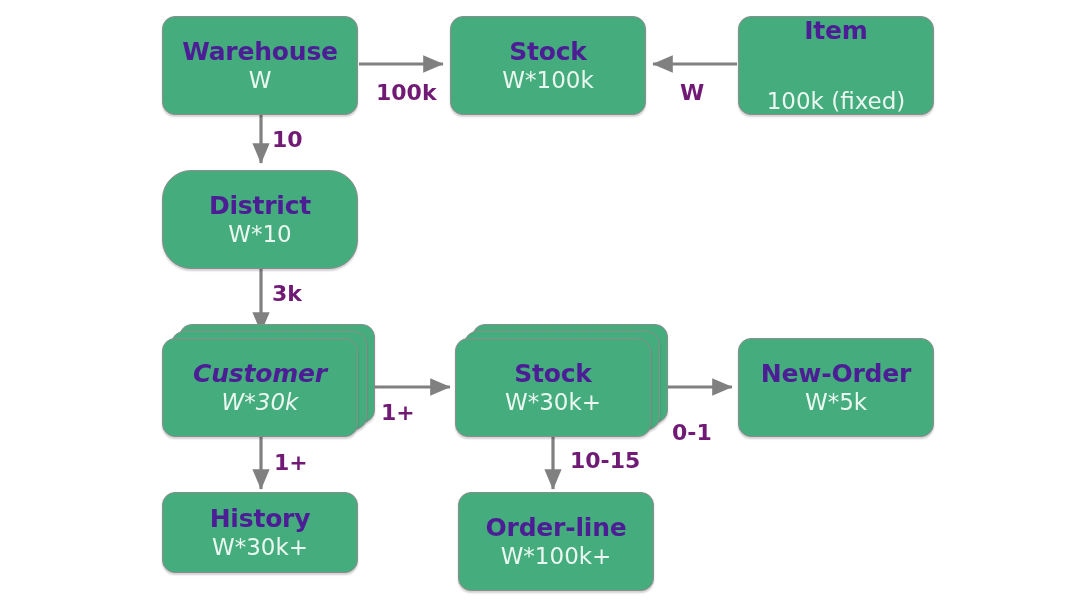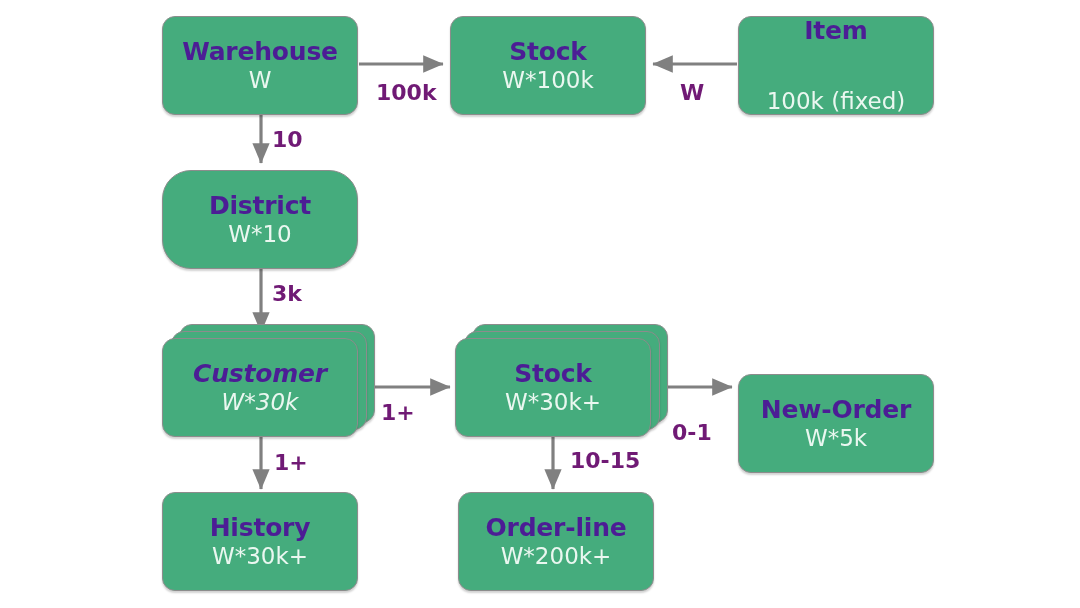--- a/index.html
+++ b/index.html
@@ -139,33 +139,33 @@
     <div class="entity-count">W*30k</div>
   </div>
 
   <div class="entity-stack-back" style="left:472px; top:324px; width:196px; height:99px;"></div>
   <div class="entity-stack-mid" style="left:464px; top:331px; width:196px; height:99px;"></div>
   <div class="entity-node" style="left:455px; top:338px; width:196px; height:99px;">
     <div class="entity-name">Stock</div>
     <div class="entity-count">W*30k+</div>
   </div>
 
-  <div class="entity-node" style="left:738px; top:338px; width:196px; height:99px;margin-top:36px;">
+  <div class="entity-node" style="left:738px; top:338px; width:196px; height:99px;">
     <div class="entity-name">New-Order</div>
     <div class="entity-count">W*5k</div>
   </div>
 
-  <div class="entity-node" style="left:162px; top:492px; width:196px; height:99px;">
+  <div class="entity-node" style="left:162px; top:492px; width:196px; height:81px;">
     <div class="entity-name">History</div>
     <div class="entity-count">W*30k+</div>
   </div>
 
   <div class="entity-node" style="left:458px; top:492px; width:196px; height:99px;">
     <div class="entity-name">Order-line</div>
-    <div class="entity-count">W*200k+</div>
+    <div class="entity-count">W*100k+</div>
   </div>
 
   <div class="edge-label" style="left:376px; top:82px;">100k</div>
 
   <div class="edge-label" style="left:680px; top:82px;">W</div>
 
   <div class="edge-label" style="left:272px; top:129px;">10</div>
 
   <div class="edge-label" style="left:272px; top:283px;">3k</div>
 

